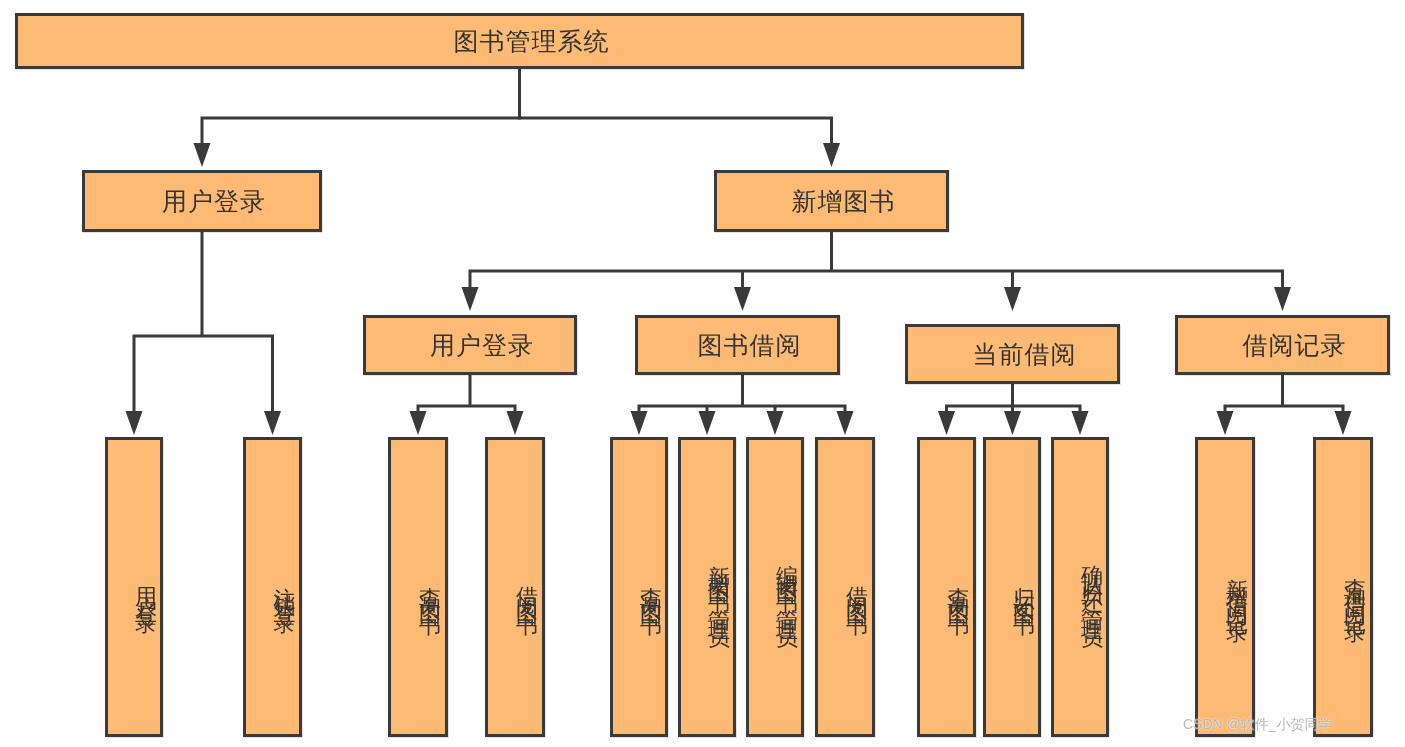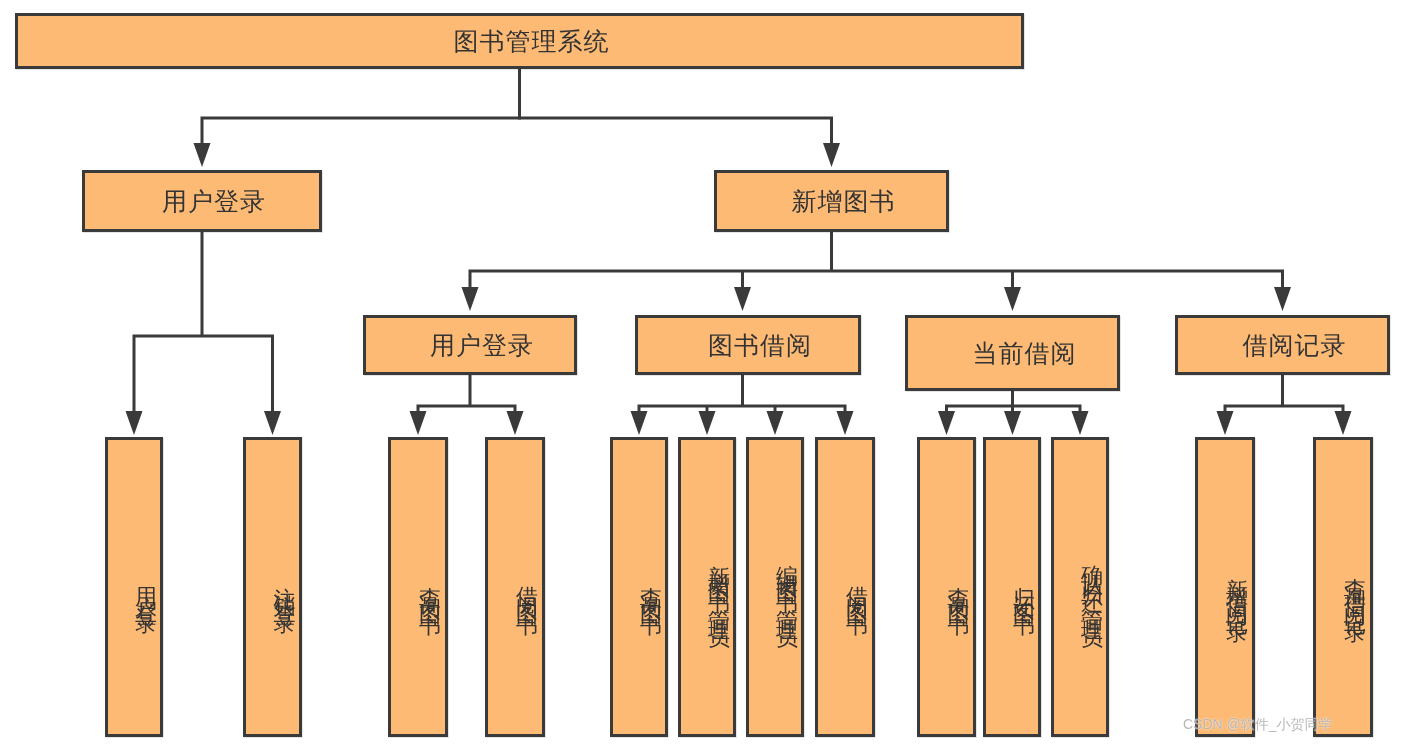--- a/index.html
+++ b/index.html
@@ -107,24 +107,24 @@
   <div class="node hbox" style="left:82px;top:170px;width:240px;height:62px">
     <span>用户登录</span>
   </div>
   <div class="node hbox" style="left:714px;top:170px;width:235px;height:62px">
     <span>新增图书</span>
   </div>
 
   <div class="node hbox" style="left:363px;top:315px;width:214px;height:60px">
     <span>用户登录</span>
   </div>
-  <div class="node hbox" style="left:635px;top:315px;width:226px;height:60px">
+  <div class="node hbox" style="left:635px;top:315px;width:205px;height:60px">
     <span>图书借阅</span>
   </div>
-  <div class="node hbox" style="left:905px;top:315px;width:215px;height:76px">
+  <div class="node hbox" style="left:905px;top:324px;width:215px;height:60px">
     <span>当前借阅</span>
   </div>
   <div class="node hbox" style="left:1175px;top:315px;width:215px;height:60px">
     <span>借阅记录</span>
   </div>
 
   <div class="node vbox" style="left:105px;top:437px;width:58px;height:300px">
     <span class="vtext">用户登录</span>
   </div>
   <div class="node vbox" style="left:243px;top:437px;width:59px;height:300px">

